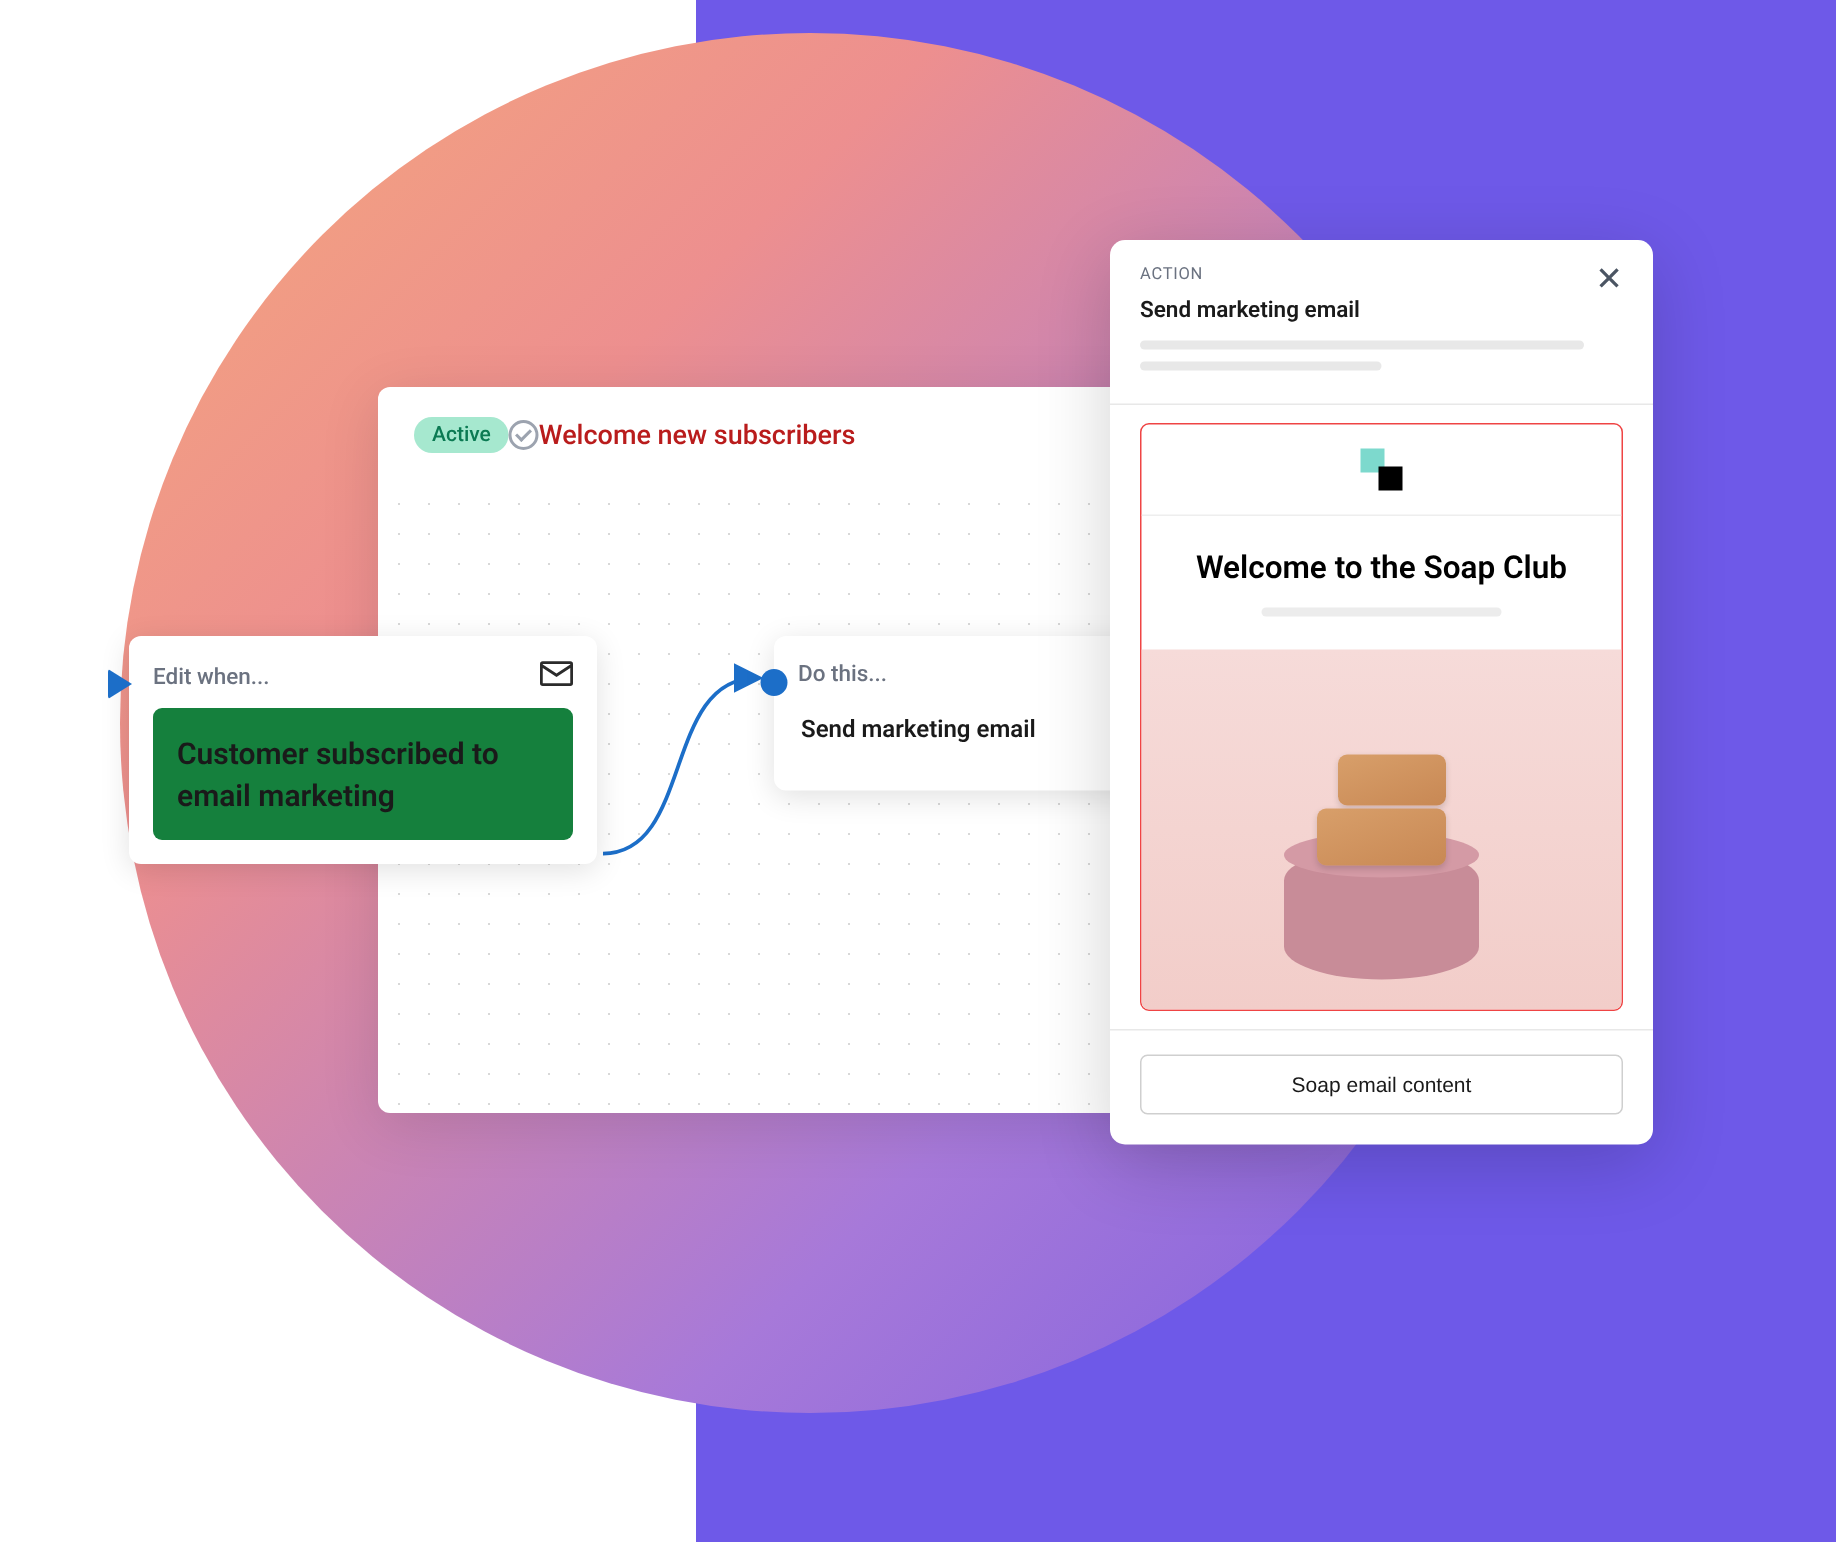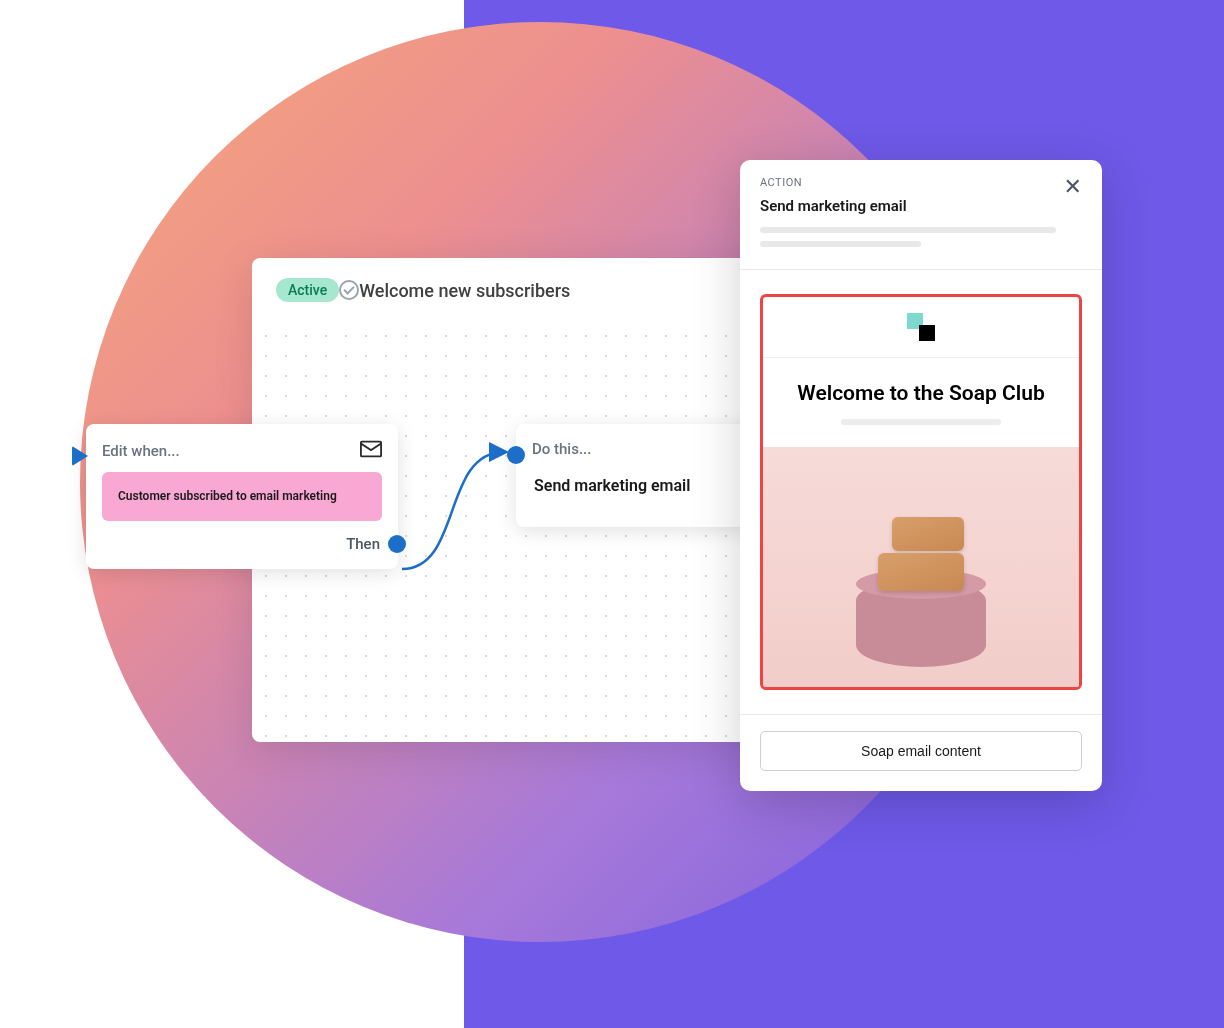--- a/index.html
+++ b/index.html
@@ -78,21 +78,21 @@
   height: 4px;
   border-left: 2px solid #9ca3af;
   border-bottom: 2px solid #9ca3af;
   transform: rotate(-45deg);
   margin-top: -2px;
 }
 
 .canvas-title {
   font-size: 18px;
   font-weight: 500;
-  color: #404040;
+  color: #b91c1c;
 }
 
 .canvas-body {
   position: relative;
   height: 420px;
   background-image: radial-gradient(#d8d8d8 1px, transparent 1px);
   background-size: 20px 20px;
   background-position: 4px 4px;
   border-bottom-left-radius: 8px;
   border-bottom-right-radius: 8px;
@@ -127,24 +127,24 @@
   margin-bottom: 10px;
 }
 
 .card-label {
   color: #6b7280;
   font-size: 15px;
   font-weight: 500;
 }
 
 .card-content {
-  background: #f9a8d4;
+  background: #15803d;
   border-radius: 6px;
   padding: 16px;
-  font-size: 12px;
+  font-size: 20px;
   font-weight: 600;
   color: #1a1a1a;
   line-height: 1.4;
 }
 
 .card-content-plain {
   padding: 8px 2px 16px 2px;
   font-size: 16px;
   font-weight: 600;
   color: #1a1a1a;
@@ -265,22 +265,22 @@
 
 .skel.w1 { width: 92%; }
 .skel.w2 { width: 50%; }
 
 .divider {
   height: 1px;
   background: #e8e8e8;
 }
 
 .email-preview {
-  margin: 24px 20px;
-  border: 3px solid #ef4444;
+  margin: 12px 20px;
+  border: 1px solid #ef4444;
   border-radius: 6px;
   overflow: hidden;
 }
 
 .email-logo {
   display: flex;
   justify-content: center;
   padding: 16px 0;
   border-bottom: 1px solid #eee;
 }
@@ -413,24 +413,20 @@
   <span class="entry-play"></span>
   <div class="card-header">
     <span class="card-label">Edit when...</span>
     <span class="envelope-icon">
       <svg viewBox="0 0 24 18">
           <path fill="#2b2b2b" d="M2 0h20a2 2 0 012 2v14a2 2 0 01-2 2H2a2 2 0 01-2-2V2a2 2 0 012-2zm0 2v.5l10 6.5 10-6.5V2H2zm0 3v11h20V5l-10 6.5L2 5z"></path>
         </svg>
     </span>
   </div>
   <div class="card-content">Customer subscribed to email marketing</div>
-  <div class="card-footer">
-    <span class="then-label">Then</span>
-    <span class="dot-out"></span>
-  </div>
 </div>
 
 <svg class="connector">
   <defs>
     <marker id="arrow" markerWidth="8" markerHeight="8" refX="6" refY="4" orient="auto">
       <path d="M0,0 L8,4 L0,8 Z" fill="#1c6ec8"></path>
     </marker>
   </defs>
   <path d="M 10 145 C 70 145, 50 28, 112 28" stroke="#1c6ec8" stroke-width="2.5" fill="none" marker-end="url(#arrow)"></path>
 </svg>

